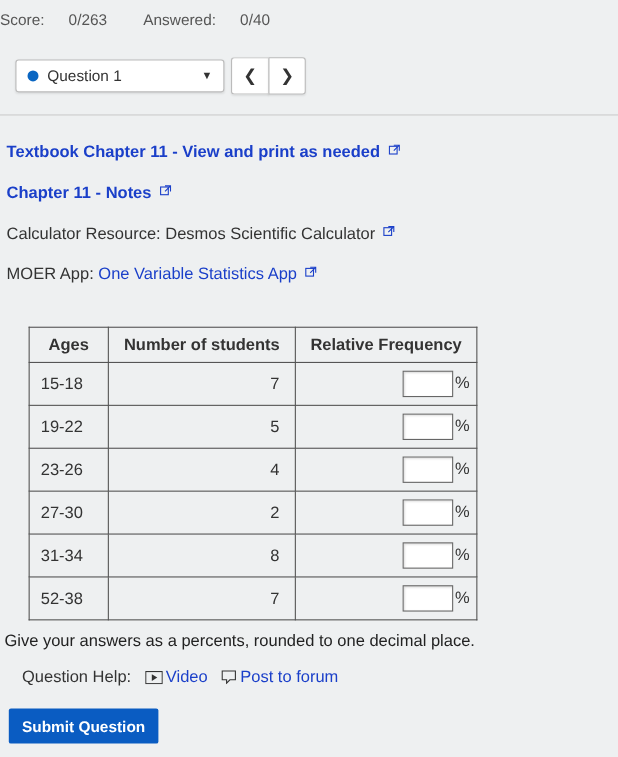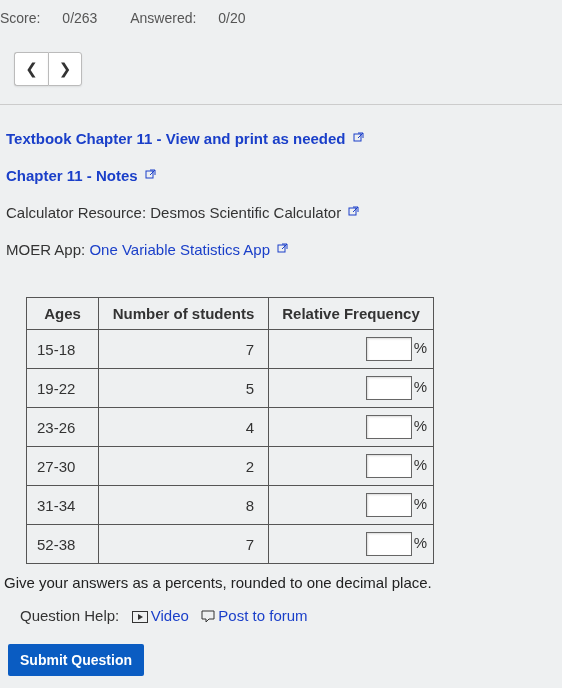--- a/index.html
+++ b/index.html
@@ -75,25 +75,30 @@
 <body>
 
 
 
 <div class="header">
   <div class="status">
     <span>Score:</span>
     <span>0/263</span>
     &nbsp;&nbsp;
     <span>Answered:</span>
-    <span>0/20</span>
+    <span>0/40</span>
   </div>
 </div>
 
 <div class="qnav">
+  <div class="qnav-select">
+    <span class="dot"></span>
+    <span class="qsel-label">Question 1</span>
+    <span class="caret">▼</span>
+  </div>
   <div class="nav-pair">
     <div class="nav-btn">
       <span>❮</span>
     </div>
     <div class="nav-btn">
       <span>❯</span>
     </div>
   </div>
 </div>
 

